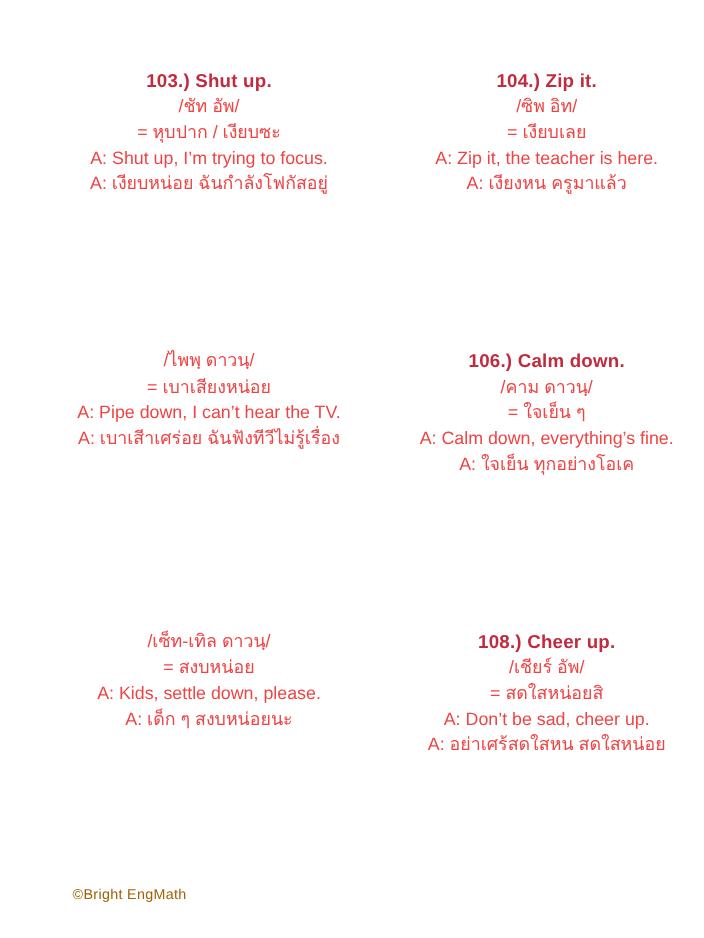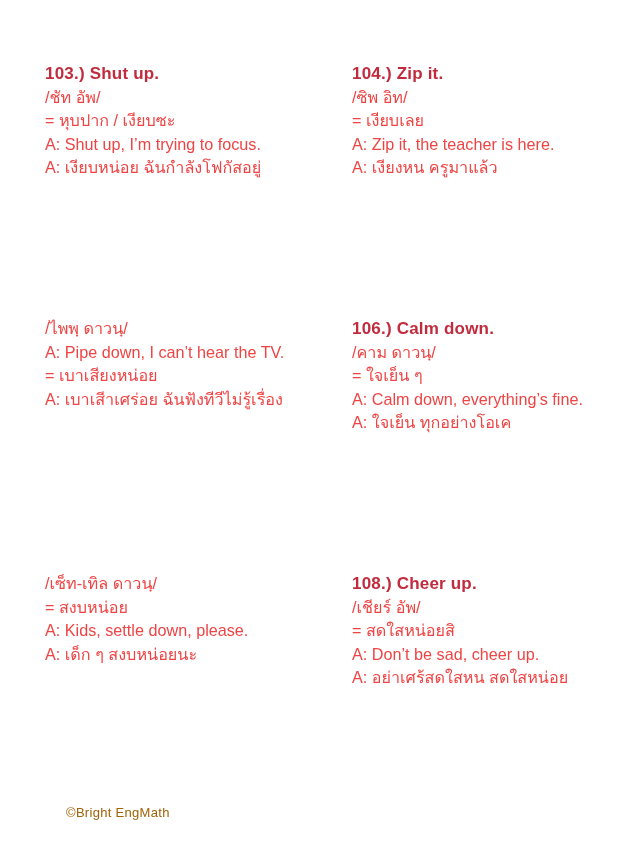--- a/index.html
+++ b/index.html
@@ -8,20 +8,21 @@
     height: 853px;
     background: #FFFFFF;
     font-family: "Liberation Sans", "DejaVu Sans", sans-serif;
     overflow: hidden;
   }
   .page {
     position: relative;
     width: 640px;
     height: 709px;
     background: #FFFFFF;
+    text-align: center;
   }
   .entry {
     position: absolute;
     width: 290px;
     white-space: nowrap;
   }
   .entry .title {
     font-size: 17px;
     font-weight: 700;
     line-height: 23.5px;
@@ -60,22 +61,22 @@
   <section class="entry" style="left:352px; top:62px;">
     <h2 class="title">104.) Zip it.</h2>
     <div class="line">/ซิพ อิท/</div>
     <div class="line">= เงียบเลย</div>
     <div class="line italic">A: Zip it, the teacher is here.</div>
     <div class="line"><span class="italic">A:</span><span> เงียงหน ครูมาแล้ว</span></div>
   </section>
 
   <section class="entry" style="left:45px; top:317px;">
     <div class="line">/ไพพฺ ดาวนฺ/</div>
+    <div class="line">= เบาเสียงหน่อย</div>
     <div class="line italic">A: Pipe down, I can’t hear the TV.</div>
-    <div class="line">= เบาเสียงหน่อย</div>
     <div class="line"><span class="italic">A:</span><span> เบาเสีาเศร่อย ฉันฟังทีวีไม่รู้เรื่อง</span></div>
   </section>
 
   <section class="entry" style="left:352px; top:317px;">
     <h2 class="title">106.) Calm down.</h2>
     <div class="line">/คาม ดาวนฺ/</div>
     <div class="line">= ใจเย็น ๆ</div>
     <div class="line italic">A: Calm down, everything’s fine.</div>
     <div class="line"><span class="italic">A:</span><span> ใจเย็น ทุกอย่างโอเค</span></div>
   </section>

